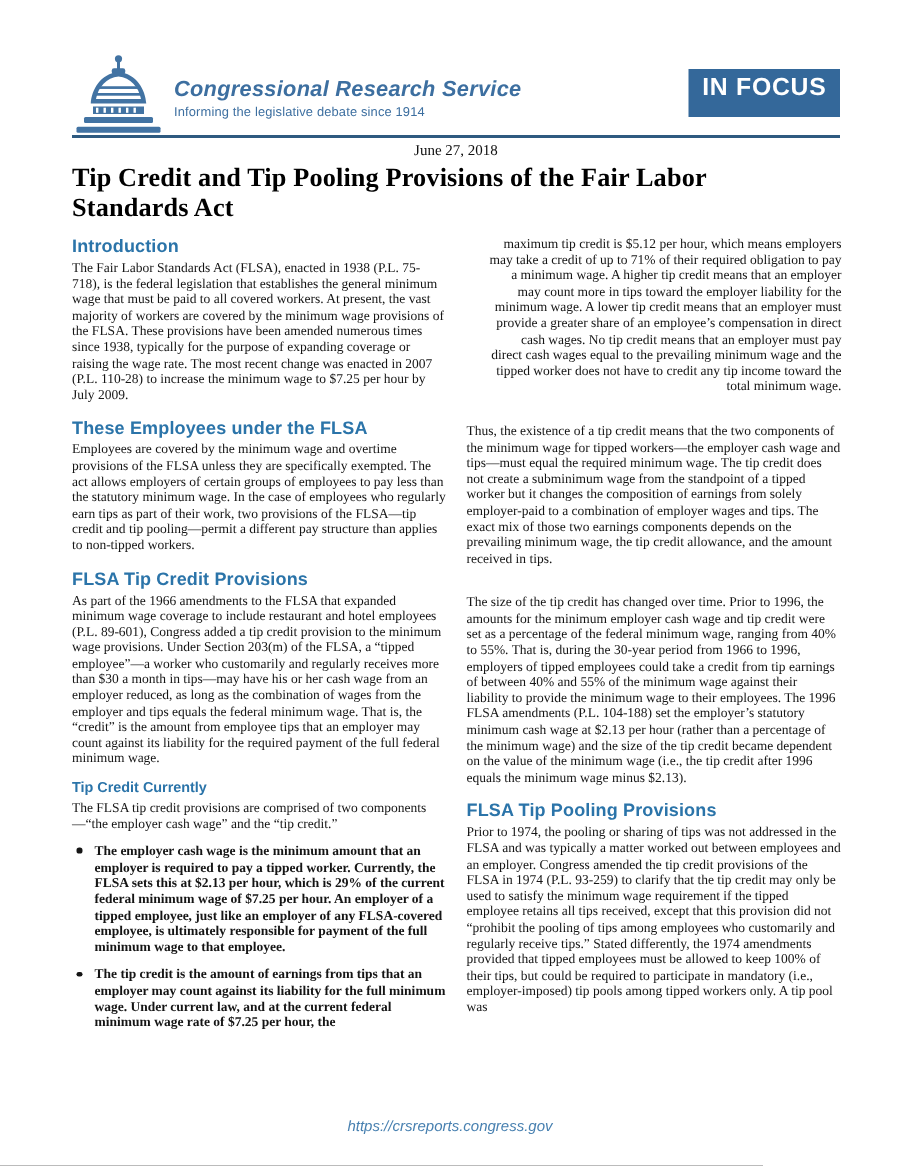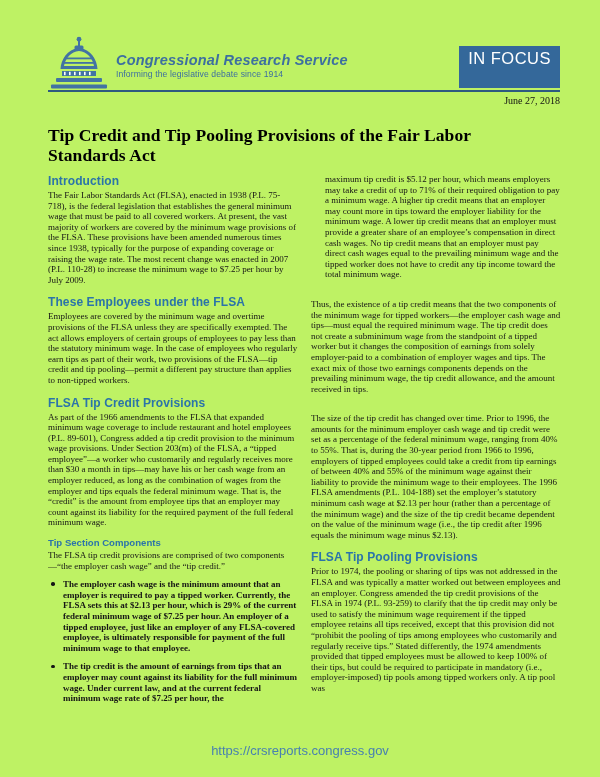--- a/index.html
+++ b/index.html
@@ -1,21 +1,21 @@
 <!DOCTYPE html>
 <html><head>
 <meta charset="utf-8">
 <style>
   * { margin:0; padding:0; box-sizing:border-box; }
   html,body { background:#888; }
   body { font-family:"Liberation Serif", serif; }
   .page {
     position:relative;
     width:600px; height:777px;
-    background:#bef264;
+    background:#ffffff;
     margin:0 auto;
     padding:36px 40px 0 48px;
     overflow:hidden;
   }
   
   .header-row {
     display:flex; align-items:flex-start;
     border-bottom:2px solid #2e5a80;
     padding-bottom:2px;
     height:56px;
@@ -29,33 +29,33 @@
     line-height:15px;
   }
   .tagline {
     font-family:"Liberation Sans", sans-serif;
     font-size:8.6px; color:#3d6fa0; margin-top:1px; letter-spacing:.1px;
   }
   .badge {
     margin-left:auto; margin-top:10px;
     background:#34689a; color:#ffffff;
     font-family:"Liberation Sans", sans-serif;
-    font-weight:normal; font-size:16.5px; letter-spacing:.5px;
-    padding:2px 9px 20px 9px;
+    font-weight:bold; font-size:16.5px; letter-spacing:.5px;
+    padding:2px 9px 10px 9px;
     line-height:20px;
   }
   .date-line {
-    text-align:right;
+    text-align:center;
     font-size:10px; color:#111;
     margin-top:3px;
   }
   .doc-title {
     font-size:17.5px; font-weight:bold; color:#000;
     line-height:19.5px; letter-spacing:.1px;
-    margin-top:20px; max-width:478px;font-family:Liberation Serif, serif;
+    margin-top:3px; max-width:478px;font-family:Liberation Serif, serif;
   }
   
   .columns { display:flex; gap:13px; margin-top:9px; }
   .col { width:250px; flex:0 0 auto; }
   .section-heading {
     font-family:"Liberation Sans", sans-serif;
     font-weight:bold; font-size:12px; color:#2b74a9;
     letter-spacing:.1px; line-height:14px;
     margin-top:10px; margin-bottom:2px;
   }
@@ -74,29 +74,29 @@
   .bullets li {
     position:relative;
     padding-left:15px; margin-top:8px;
     font-size:9px; line-height:10.6px; color:#151515;
   }
   .bullet-dot {
     position:absolute; left:3px; top:3.2px;
     width:3.5px; height:3.5px; border-radius:50%;
     background:#151515;
   }
-  .indent-cont { padding-left:14px; }
+  .indent-cont { padding-left:14px;text-align:right; }
   
   .footer {
     position:absolute; left:0; right:0; top:741px;
     text-align:center;
   }
   .footer a {
     font-family:"Liberation Sans", sans-serif;
-    font-size:13px; color:#4880b0; text-decoration:none;
+    font-size:10px; color:#4880b0; text-decoration:none;font-style:italic;
   }
 </style>
 </head>
 <body>
 
 <div class="page">
 
   <div class="header-row">
     <div class="logo-icon">
       <svg viewBox="0 0 62 54" width="62" height="54" aria-hidden="true">
@@ -138,21 +138,21 @@
     <div class="col">
       <h2 class="section-heading">Introduction</h2>
       <p class="body-text">The Fair Labor Standards Act (FLSA), enacted in 1938 (P.L. 75-718), is the federal legislation that establishes the general minimum wage that must be paid to all covered workers. At present, the vast majority of workers are covered by the minimum wage provisions of the FLSA. These provisions have been amended numerous times since 1938, typically for the purpose of expanding coverage or raising the wage rate. The most recent change was enacted in 2007 (P.L. 110-28) to increase the minimum wage to $7.25 per hour by July 2009.</p>
 
       <h2 class="section-heading">These Employees under the FLSA</h2>
       <p class="body-text">Employees are covered by the minimum wage and overtime provisions of the FLSA unless they are specifically exempted. The act allows employers of certain groups of employees to pay less than the statutory minimum wage. In the case of employees who regularly earn tips as part of their work, two provisions of the FLSA—tip credit and tip pooling—permit a different pay structure than applies to non-tipped workers.</p>
 
       <h2 class="section-heading">FLSA Tip Credit Provisions</h2>
       <p class="body-text">As part of the 1966 amendments to the FLSA that expanded minimum wage coverage to include restaurant and hotel employees (P.L. 89-601), Congress added a tip credit provision to the minimum wage provisions. Under Section 203(m) of the FLSA, a “tipped employee”—a worker who customarily and regularly receives more than $30 a month in tips—may have his or her cash wage from an employer reduced, as long as the combination of wages from the employer and tips equals the federal minimum wage. That is, the “credit” is the amount from employee tips that an employer may count against its liability for the required payment of the full federal minimum wage.</p>
 
-      <h3 class="sub-heading">Tip Section Components</h3>
+      <h3 class="sub-heading">Tip Credit Currently</h3>
       <p class="body-text">The FLSA tip credit provisions are comprised of two components—“the employer cash wage” and the “tip credit.”</p>
 
       <ul class="bullets">
         <li>
           <span class="bullet-dot"></span>
           <span>The employer cash wage is the minimum amount that an employer is required to pay a tipped worker. Currently, the FLSA sets this at $2.13 per hour, which is 29% of the current federal minimum wage of $7.25 per hour. An employer of a tipped employee, just like an employer of any FLSA-covered employee, is ultimately responsible for payment of the full minimum wage to that employee.</span>
         </li>
         <li>
           <span class="bullet-dot"></span>
           <span>The tip credit is the amount of earnings from tips that an employer may count against its liability for the full minimum wage. Under current law, and at the current federal minimum wage rate of $7.25 per hour, the</span>

